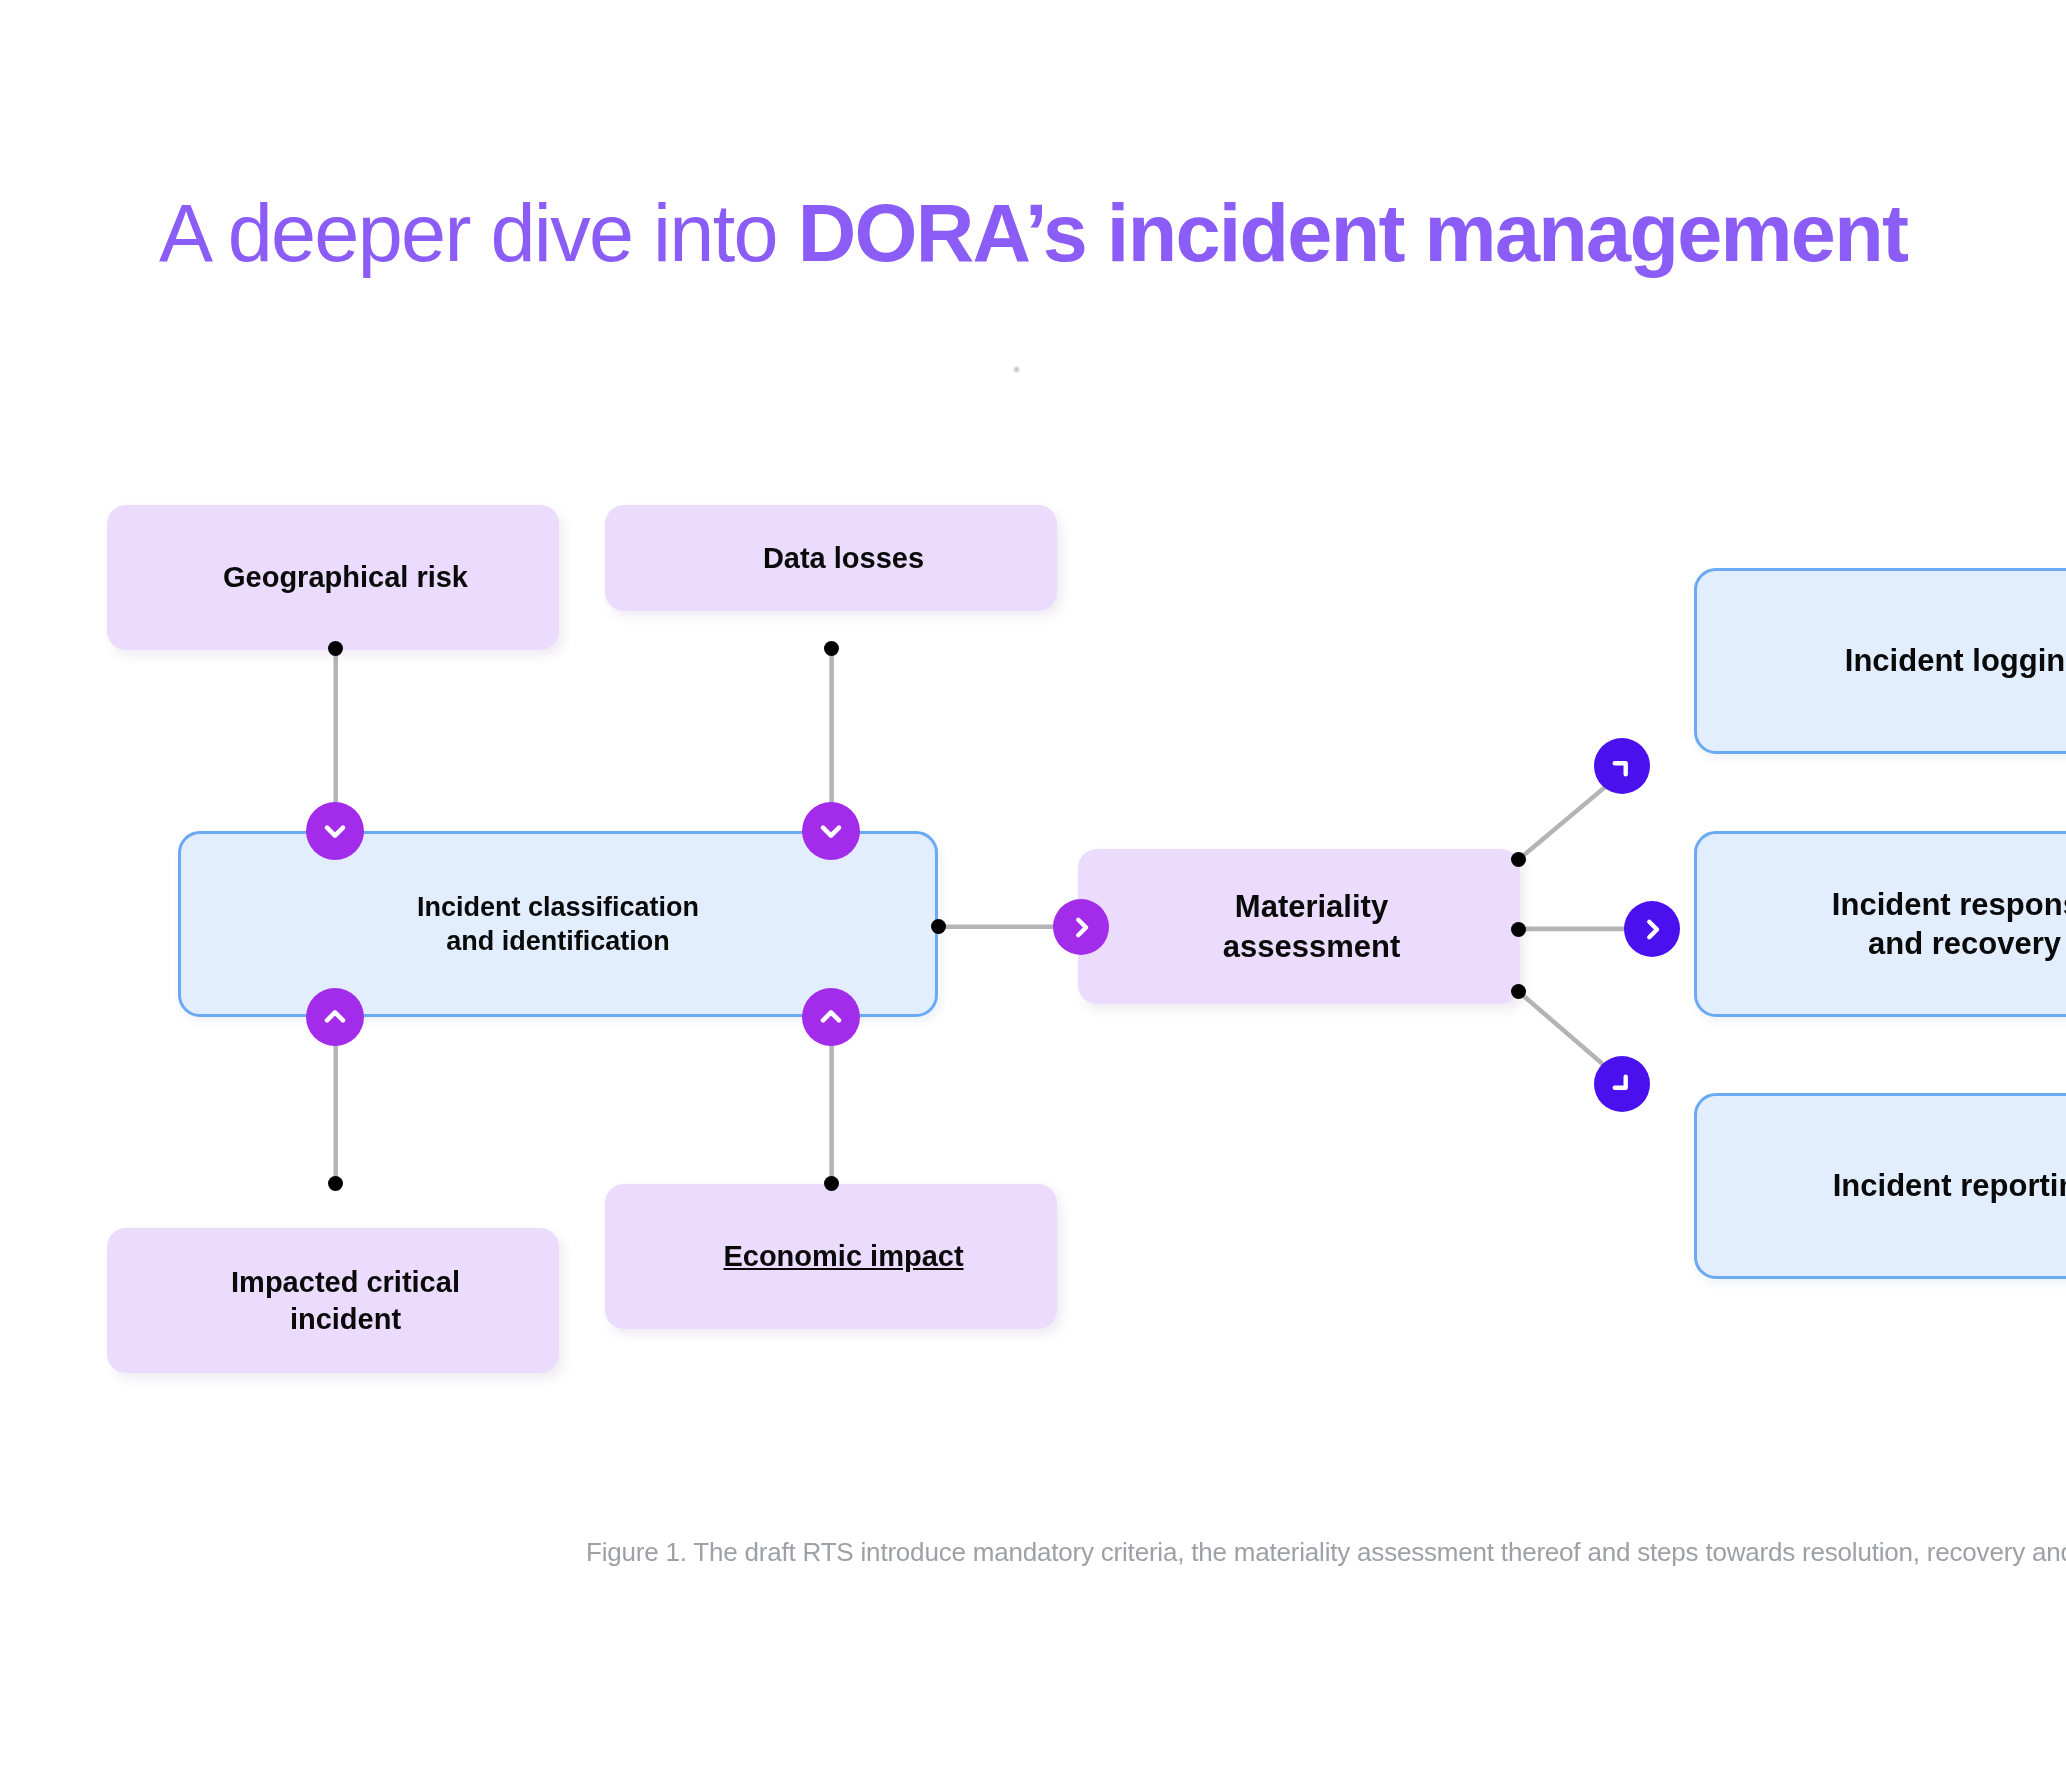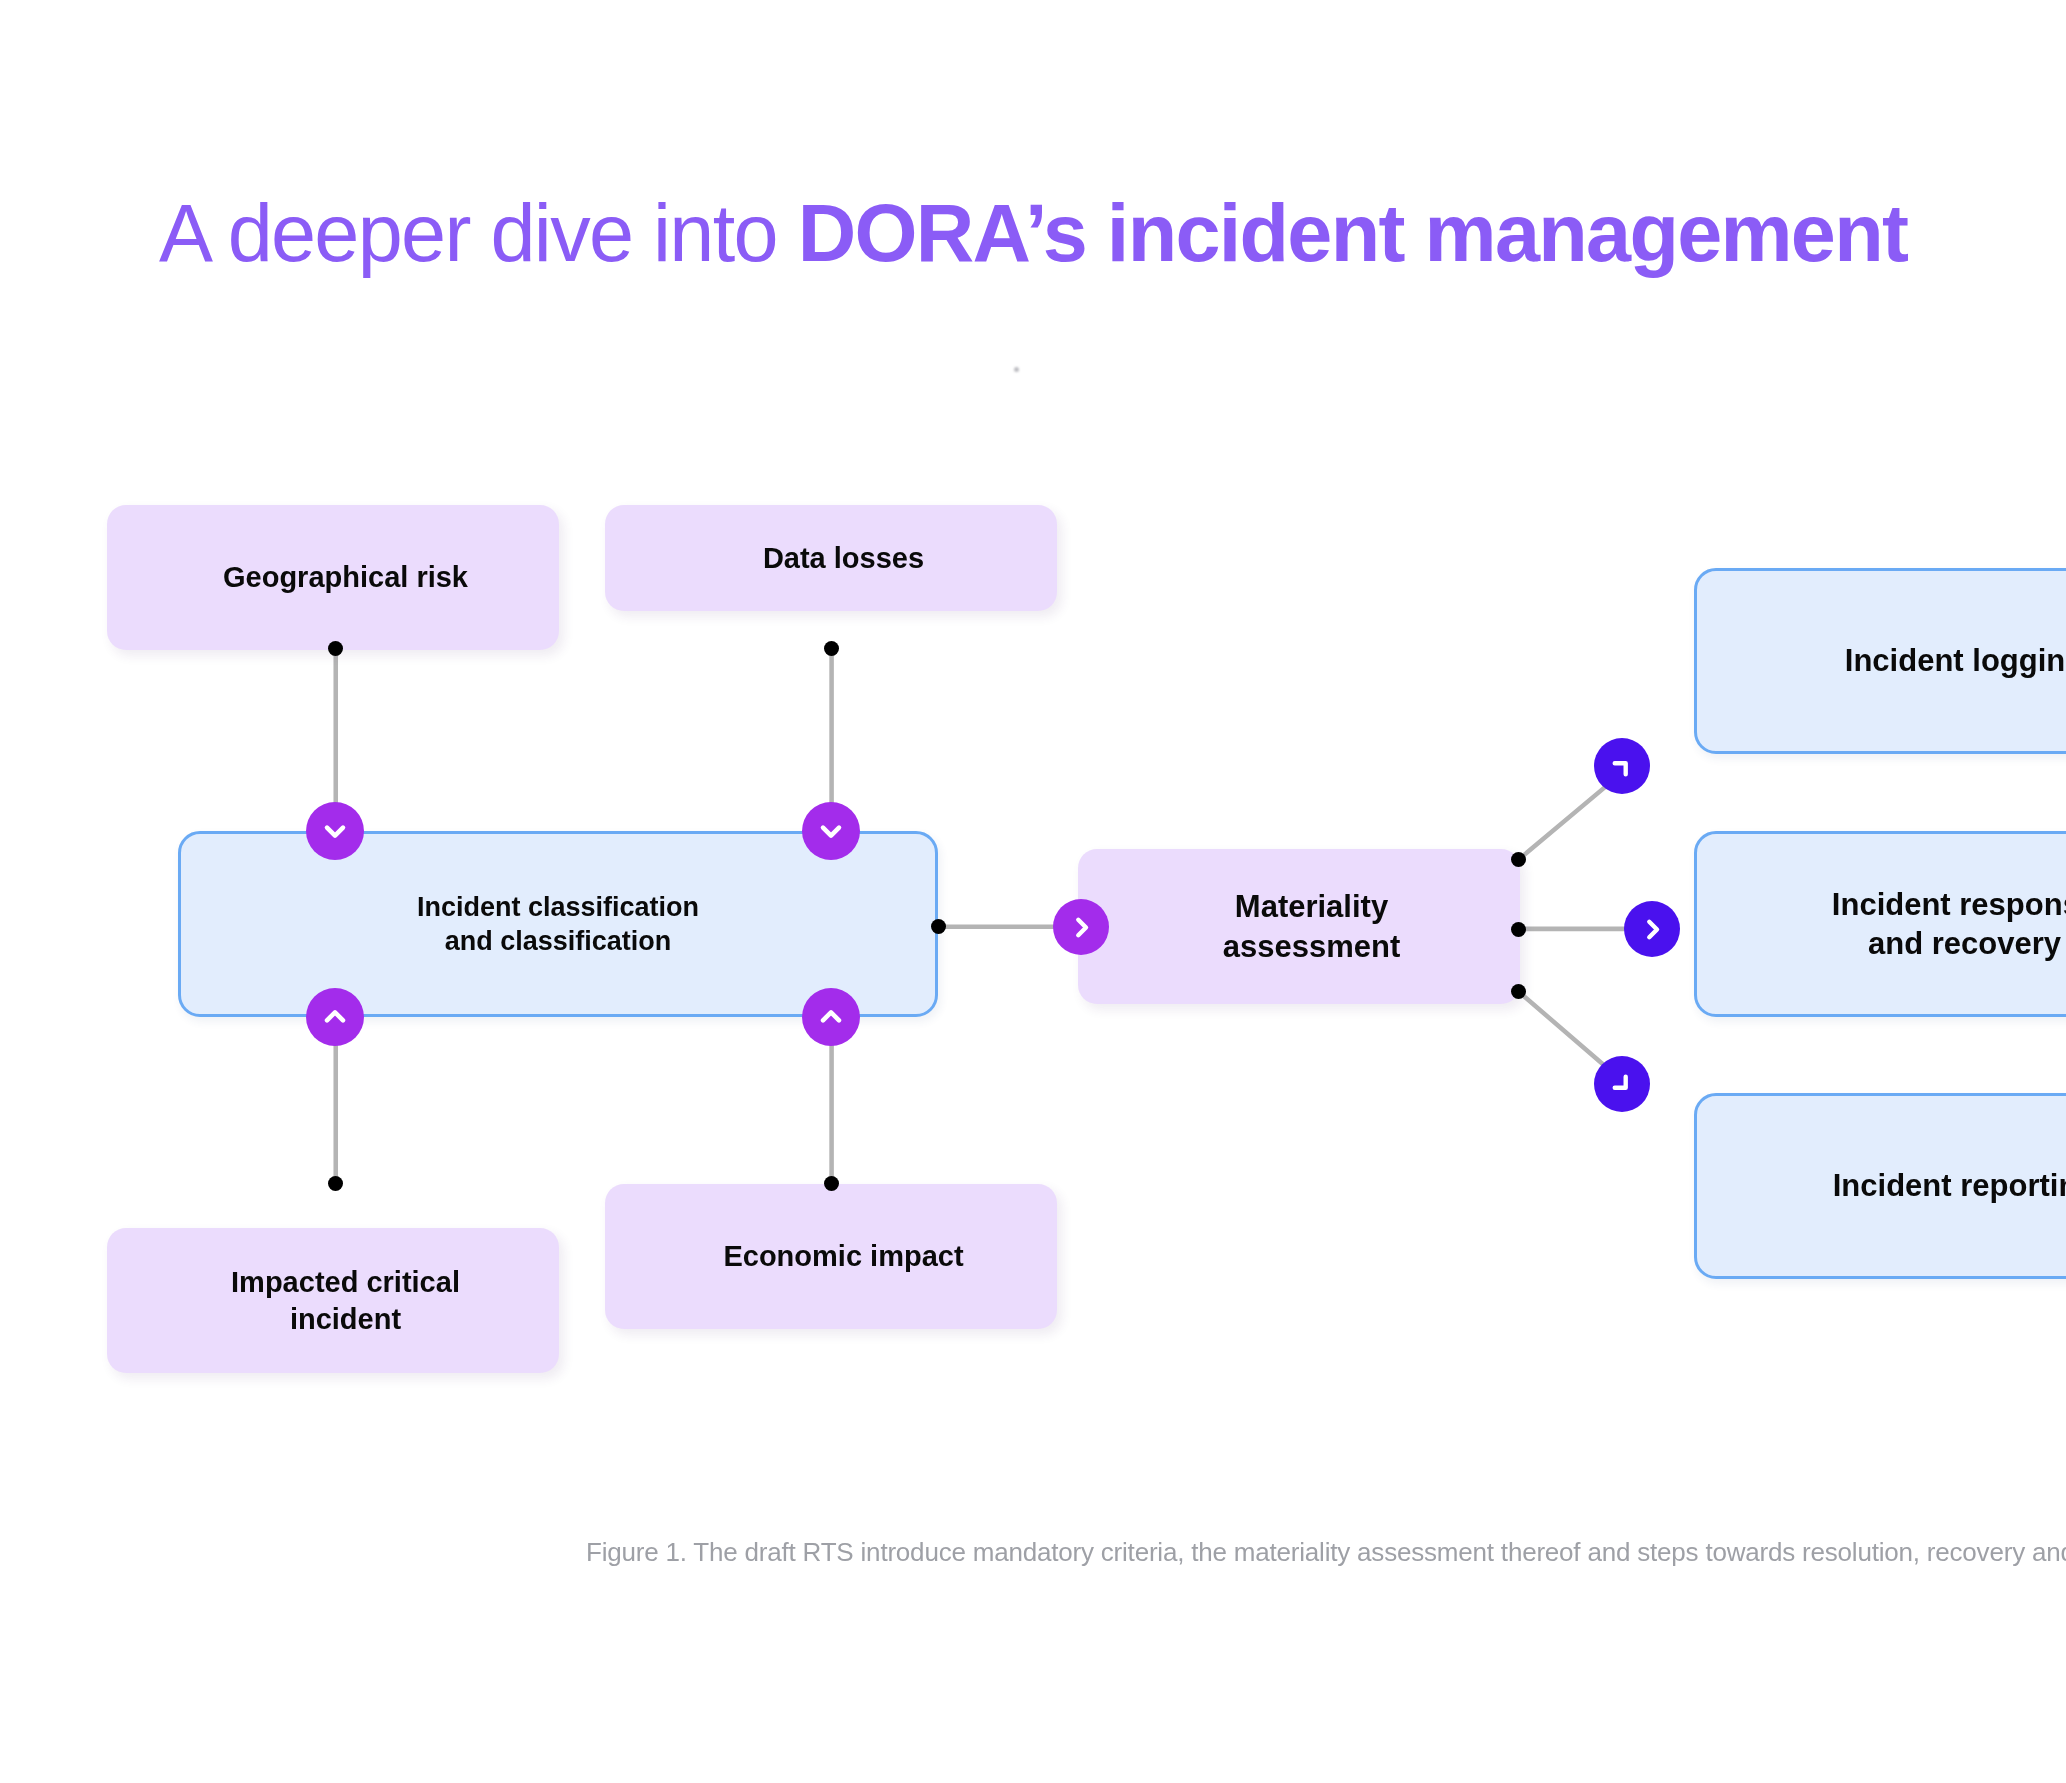--- a/index.html
+++ b/index.html
@@ -151,28 +151,28 @@
       <span>Data losses</span>
     </div>
 
     <div class="node lilac" style="left:107px; top:1228px; width:452px; height:145px; font-size:29px;">
       <span>
         <span>Impacted critical</span><br>
         <span>incident</span>
       </span>
     </div>
 
-    <div class="node lilac" style="left:605px; top:1184px; width:452px; height:145px; font-size:29px;">
+    <div class="node lilac" style="left:605px; top:1184px; width:452px; height:145px; font-size:29px;text-decoration:underline;">
       <span>Economic impact</span>
     </div>
 
     <div class="node blue" style="left:178px; top:831px; width:760px; height:186px; font-size:27px; border-radius:22px;">
       <span>
         <span>Incident classification</span><br>
-        <span>and classification</span>
+        <span>and identification</span>
       </span>
     </div>
 
     <div class="badge magenta" style="left:306px; top:802px; width:58px; height:58px;">
       <span>
         <svg width="32" height="32" viewBox="0 0 24 24" fill="none" stroke="#ffffff" stroke-width="3.4" stroke-linecap="round" stroke-linejoin="round">
           <polyline points="6 9.5 12 15.5 18 9.5"></polyline>
         </svg>
       </span>
     </div>

